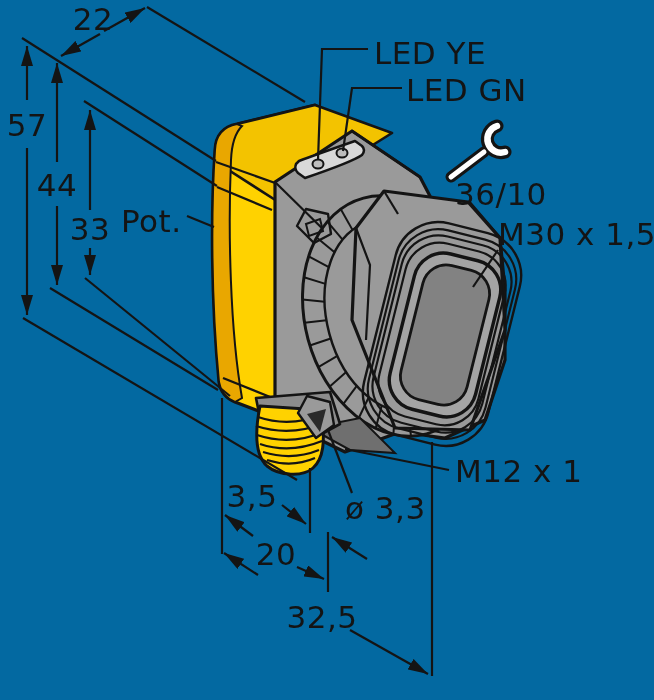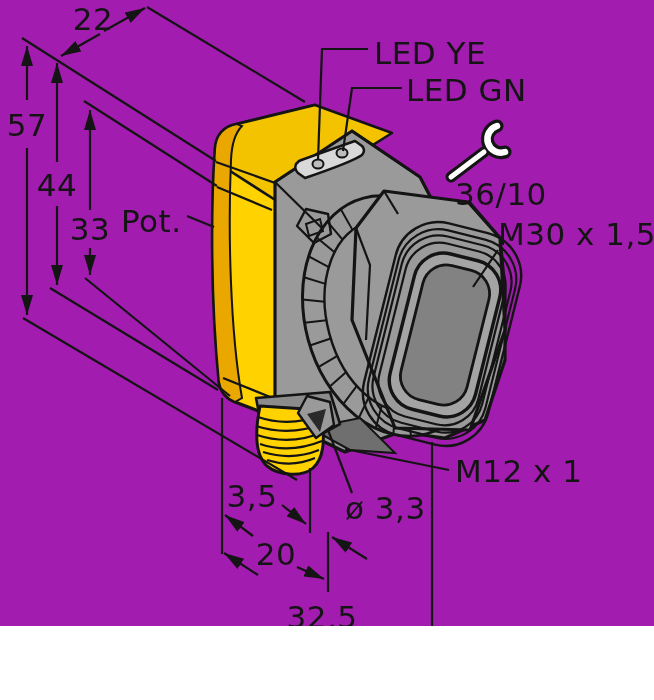--- a/index.html
+++ b/index.html
@@ -1,16 +1,16 @@
 <!DOCTYPE html>
 <html><head>
 <meta charset="utf-8">
 <style>
   html,body{margin:0;padding:0;background:#ffffff;}
-  .stage{width:654px;height:626px;position:relative;background:#a21caf;overflow:hidden;text-decoration:underline;}
+  .stage{width:654px;height:700px;position:relative;background:#0369a1;overflow:hidden;text-decoration:underline;}
   svg{display:block;}
   svg text{
     font-family:"DejaVu Sans","Liberation Sans",sans-serif;
     font-size:31px;
     fill:#141414;
     letter-spacing:0.5px;
   }
   .dimline{stroke:#141414;stroke-width:2.2;fill:none;}
   .outline{stroke:#141414;stroke-width:3.2;stroke-linejoin:round;}
   .thin{stroke:#141414;stroke-width:2.2;fill:none;}

